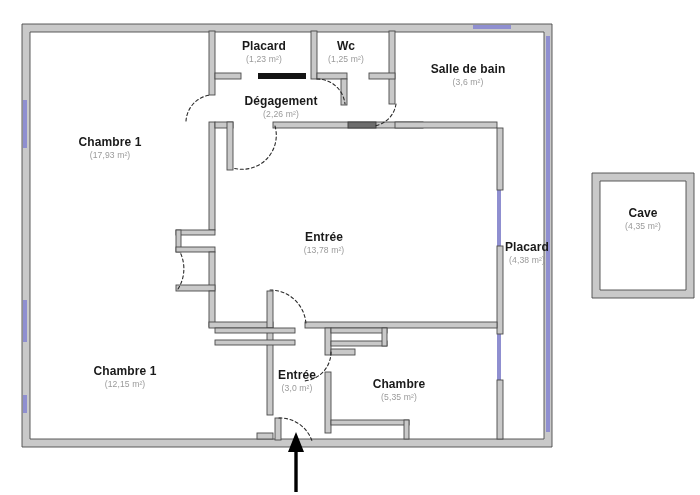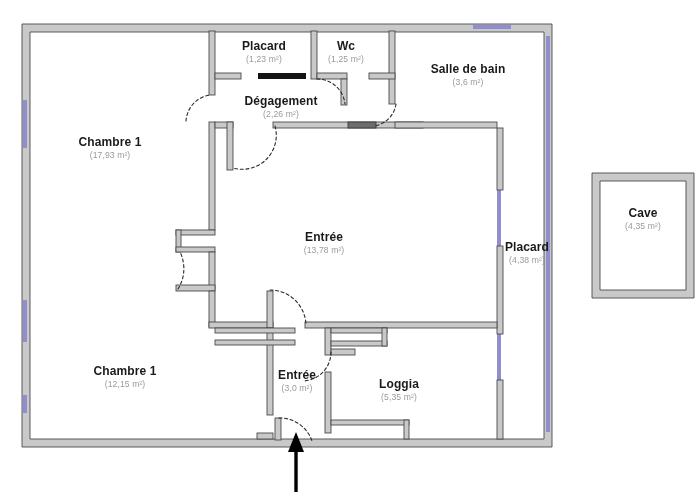--- a/index.html
+++ b/index.html
@@ -214,21 +214,21 @@
     <span class="room-name">Chambre 1</span>
     <span class="room-area">(12,15 m²)</span>
   </div>
 
   <div class="room-label" style="left:297px; top:381px;">
     <span class="room-name">Entrée</span>
     <span class="room-area">(3,0 m²)</span>
   </div>
 
   <div class="room-label" style="left:399px; top:390px;">
-    <span class="room-name">Loggia</span>
+    <span class="room-name">Chambre</span>
     <span class="room-area">(5,35 m²)</span>
   </div>
 
   <div class="room-label" style="left:643px; top:219px;">
     <span class="room-name">Cave</span>
     <span class="room-area">(4,35 m²)</span>
   </div>
 
 </div>
 

